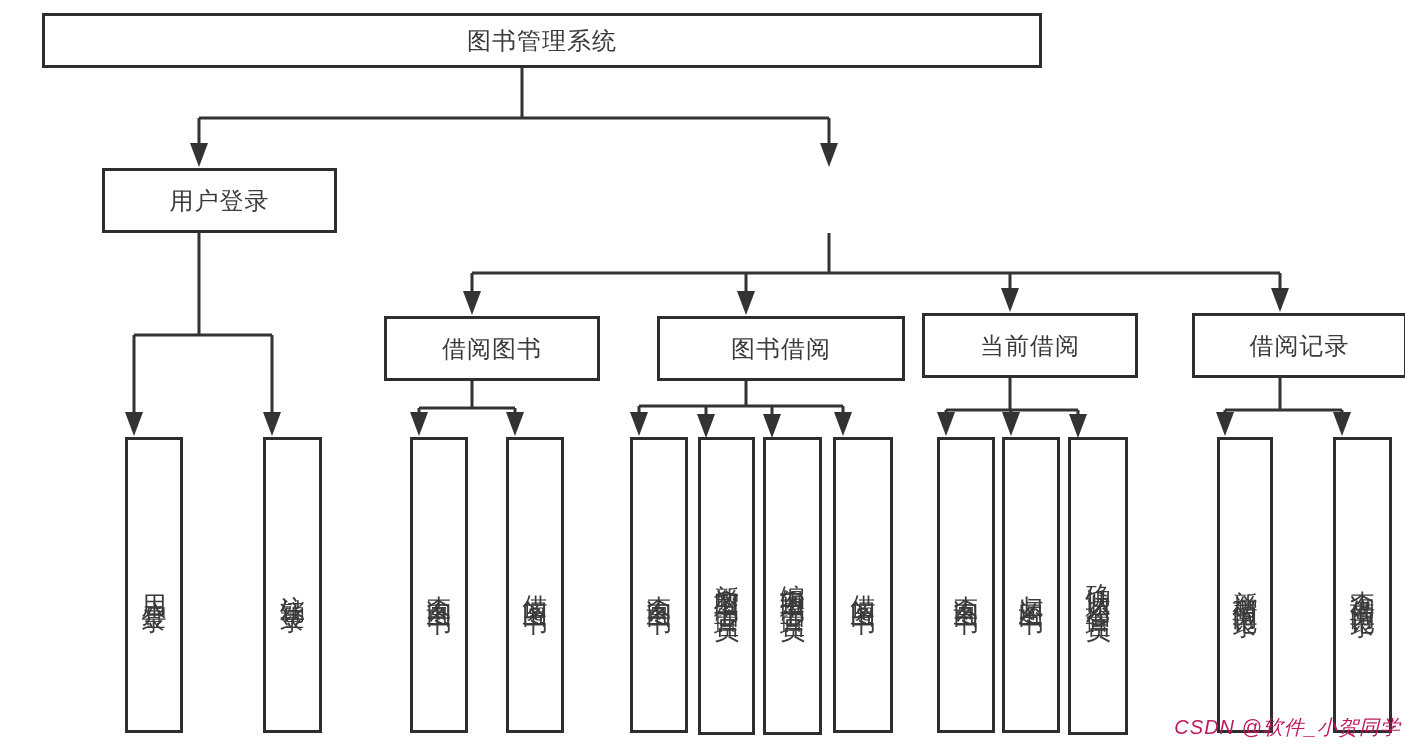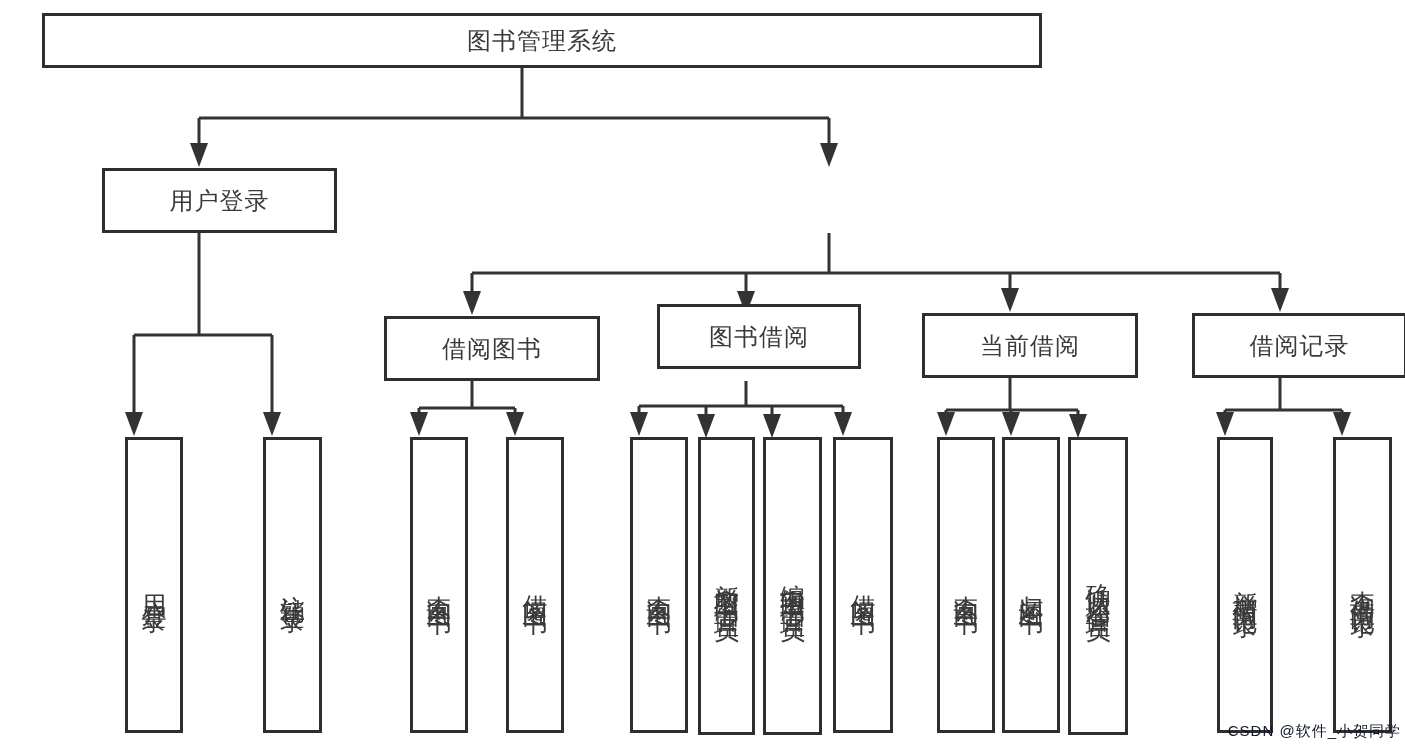--- a/index.html
+++ b/index.html
@@ -27,25 +27,26 @@
   .vbox{
     font-size:25px;
     letter-spacing:5px;
     writing-mode:vertical-rl;
     text-orientation:mixed;
     line-height:1;
   }
   .watermark{
     position:absolute;
     right:4px;bottom:6px;
-    font-size:15px;
-    color:#0f172a;
+    font-size:20px;
+    color:#be185d;
     letter-spacing:1px;
     z-index:5;
     white-space:nowrap;
+    font-style:italic;
   }
 </style>
 </head>
 <body>
 
 <div class="stage">
 
   <svg class="wires" width="1405" height="747" viewBox="0 0 1405 747" aria-hidden="true">
 
     <path class="wire" d="
@@ -85,21 +86,21 @@
     <polygon class="head" points="1078,438 1069,414 1087,414"></polygon>
     <polygon class="head" points="1225,436 1216,412 1234,412"></polygon>
     <polygon class="head" points="1342,436 1333,412 1351,412"></polygon>
   </svg>
 
   <div class="node hbox" style="left:22px;top:13px;width:1000px;height:55px;">图书管理系统</div>
 
   <div class="node hbox" style="left:82px;top:168px;width:235px;height:65px;">用户登录</div>
 
   <div class="node hbox" style="left:364px;top:316px;width:216px;height:65px;">借阅图书</div>
-  <div class="node hbox" style="left:637px;top:304px;width:204px;height:65px;">图书借阅</div>
+  <div class="node hbox" style="left:637px;top:316px;width:248px;height:65px;">图书借阅</div>
   <div class="node hbox" style="left:1172px;top:313px;width:215px;height:65px;">借阅记录</div>
   <div class="node hbox" style="left:902px;top:313px;width:216px;height:65px;">当前借阅</div>
 
   <div class="node vbox" style="left:105px;top:437px;width:58px;height:296px;">用户登录</div>
   <div class="node vbox" style="left:243px;top:437px;width:59px;height:296px;">注销登录</div>
 
   <div class="node vbox" style="left:390px;top:437px;width:58px;height:296px;">查询图书</div>
   <div class="node vbox" style="left:486px;top:437px;width:58px;height:296px;">借阅图书</div>
 
   <div class="node vbox" style="left:610px;top:437px;width:58px;height:296px;">查询图书</div>

